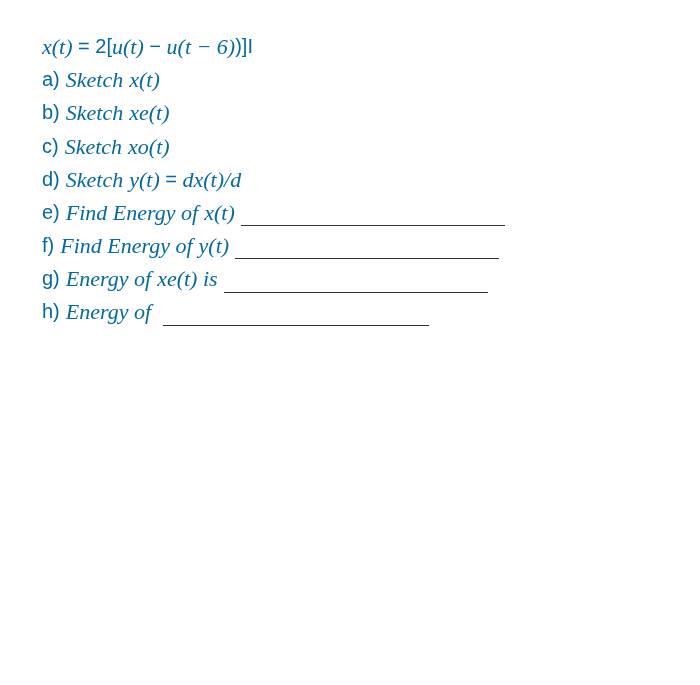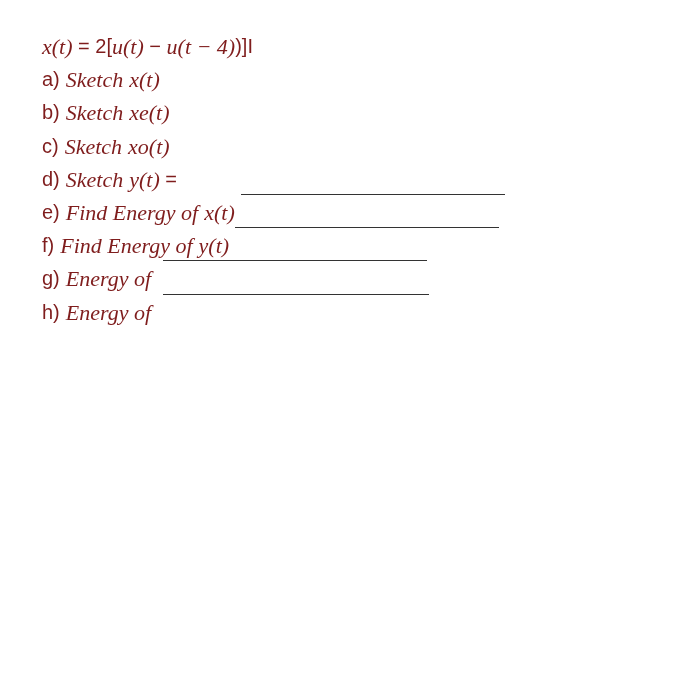--- a/index.html
+++ b/index.html
@@ -2,24 +2,24 @@
 <html><head>
 <meta charset="utf-8">
 <style>
   html, body { margin: 0; padding: 0; background: #ffffff; }
   body { width: 700px; height: 685px; position: relative; overflow: hidden; }
   .doc { position: absolute; left: 42px; top: 30px; }
   .line {
     height: 33.2px;
     line-height: 33.2px;
     font-size: 21px;
-    color: #7f1d1d;
+    color: #0369a1;
     white-space: nowrap;
     display: flex;
-    align-items: flex-start;
+    align-items: flex-end;
   }
   .sans { font-family: "Liberation Sans", "DejaVu Sans", sans-serif; font-size: 20px; }
   .math { font-family: "Liberation Serif", "DejaVu Serif", serif; font-style: italic; font-size: 22px; }
   .gap { display: inline-block; width: 6px; }
   .blank {
     display: inline-block;
     border-bottom: 1.6px solid #333333;
     height: 1px;
     margin-left: 6px;
     position: relative;
@@ -30,21 +30,21 @@
 <body>
 
 <div class="doc">
 
   <div class="line">
     <span class="math">x(t)</span>
     <span class="sans" style="white-space:pre"> = </span>
     <span class="sans">2[</span>
     <span class="math">u(t)</span>
     <span class="sans" style="white-space:pre"> − </span>
-    <span class="math">u(t − 4)</span>
+    <span class="math">u(t − 6)</span>
     <span class="sans">)]I</span>
   </div>
 
   <div class="line">
     <span class="sans">a)</span>
       <span class="gap"></span>
     <span class="math">Sketch</span>
       <span class="gap"></span>
     <span class="math">x(t)</span>
   </div>
@@ -65,20 +65,21 @@
     <span class="math">xo(t)</span>
   </div>
 
   <div class="line">
     <span class="sans">d)</span>
       <span class="gap"></span>
     <span class="math">Sketch</span>
       <span class="gap"></span>
     <span class="math">y(t)</span>
     <span class="sans" style="white-space:pre"> = </span>
+    <span class="math">dx(t)/d</span>
   </div>
 
   <div class="line">
     <span class="sans">e)</span>
       <span class="gap"></span>
     <span class="math">Find Energy of</span>
       <span class="gap"></span>
     <span class="math">x(t)</span>
     <span class="blank" style="width:264px"></span>
   </div>
@@ -90,20 +91,21 @@
       <span class="gap"></span>
     <span class="math">y(t)</span>
     <span class="blank" style="width:264px"></span>
   </div>
 
   <div class="line">
     <span class="sans">g)</span>
       <span class="gap"></span>
     <span class="math">Energy of</span>
       <span class="gap"></span>
+    <span class="math">xe(t) is</span>
     <span class="blank" style="width:264px"></span>
   </div>
 
   <div class="line">
     <span class="sans">h)</span>
       <span class="gap"></span>
     <span class="math">Energy of</span>
       <span class="gap"></span>
     <span class="blank" style="width:266px"></span>
   </div>

